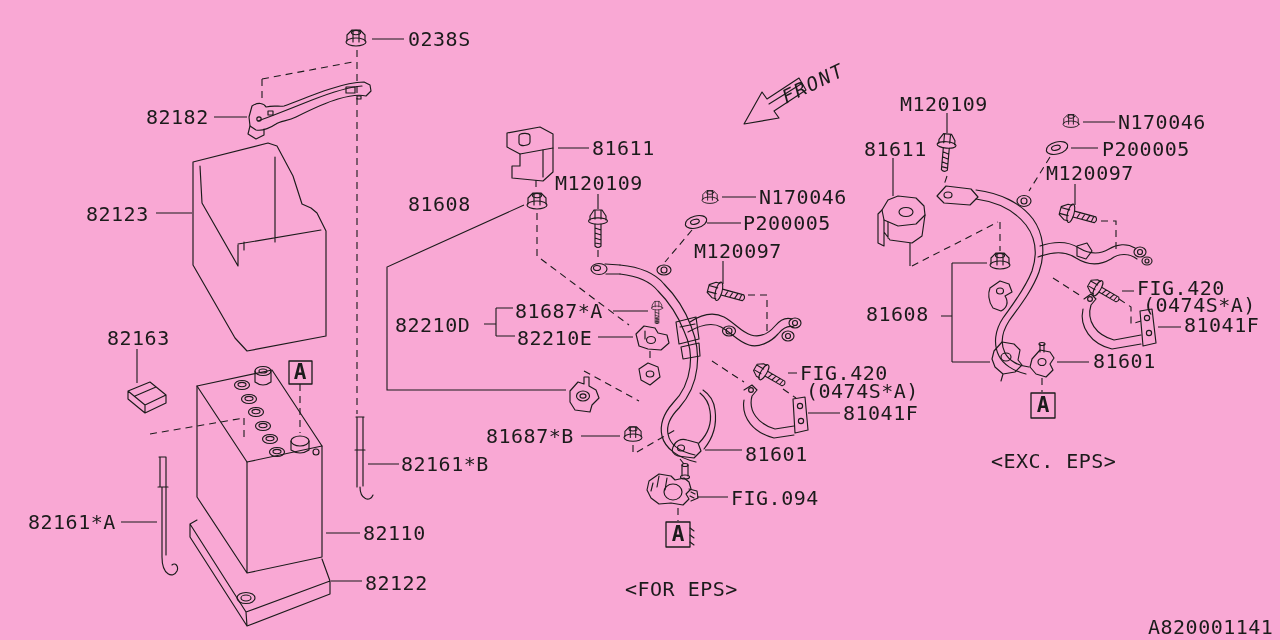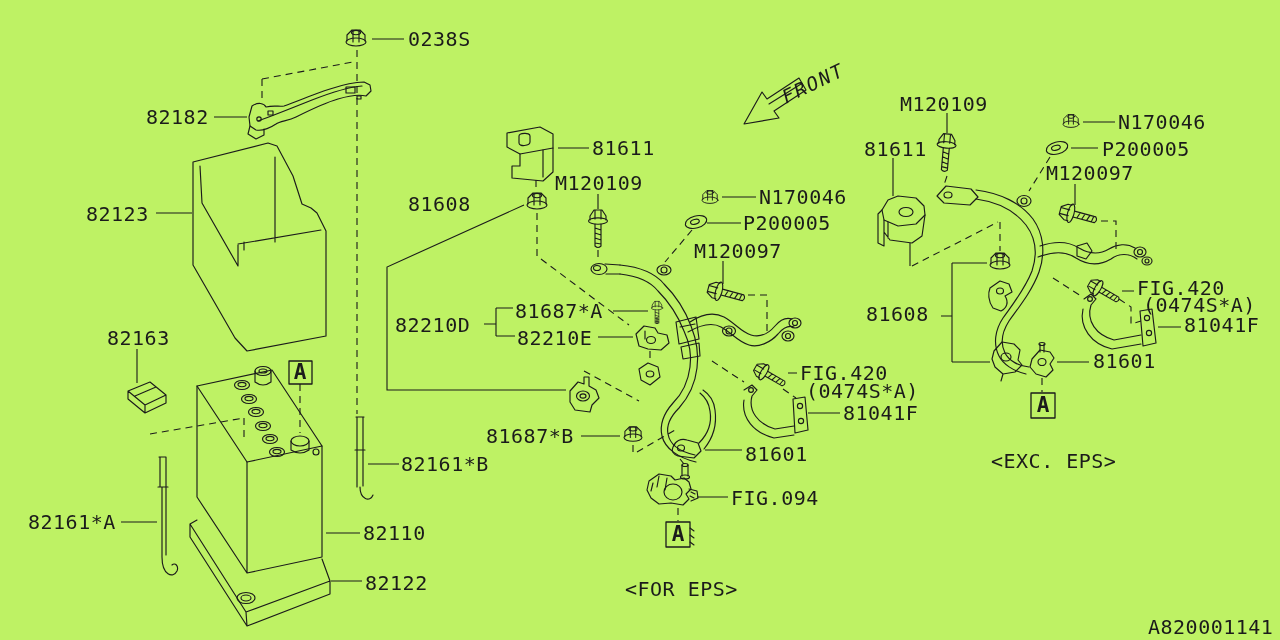--- a/index.html
+++ b/index.html
@@ -1,16 +1,16 @@
 <!DOCTYPE html>
 <html><head>
 <meta charset="utf-8">
 <style>
   html,body{margin:0;padding:0;background:#ffffff;}
-  .stage{position:relative;width:1280px;height:640px;background:#bef264;overflow:hidden;}
+  .stage{position:relative;width:1280px;height:640px;background:#f9a8d4;overflow:hidden;}
   svg{display:block;}
   .art path, .art ellipse, .art circle, .art rect, .art use, .art line{
     fill:none;stroke:#1b1b1b;stroke-width:1.15;stroke-linecap:round;stroke-linejoin:round;
   }
   .callouts path{fill:none;stroke:#1b1b1b;stroke-width:1.1;}
   .dashes path{fill:none;stroke:#1b1b1b;stroke-width:1.1;stroke-dasharray:7 5;}
   text.lbl{
     font-family:"DejaVu Sans Mono", monospace;
     font-size:20px;letter-spacing:0.5px;fill:#1b1b1b;white-space:pre;
   }

